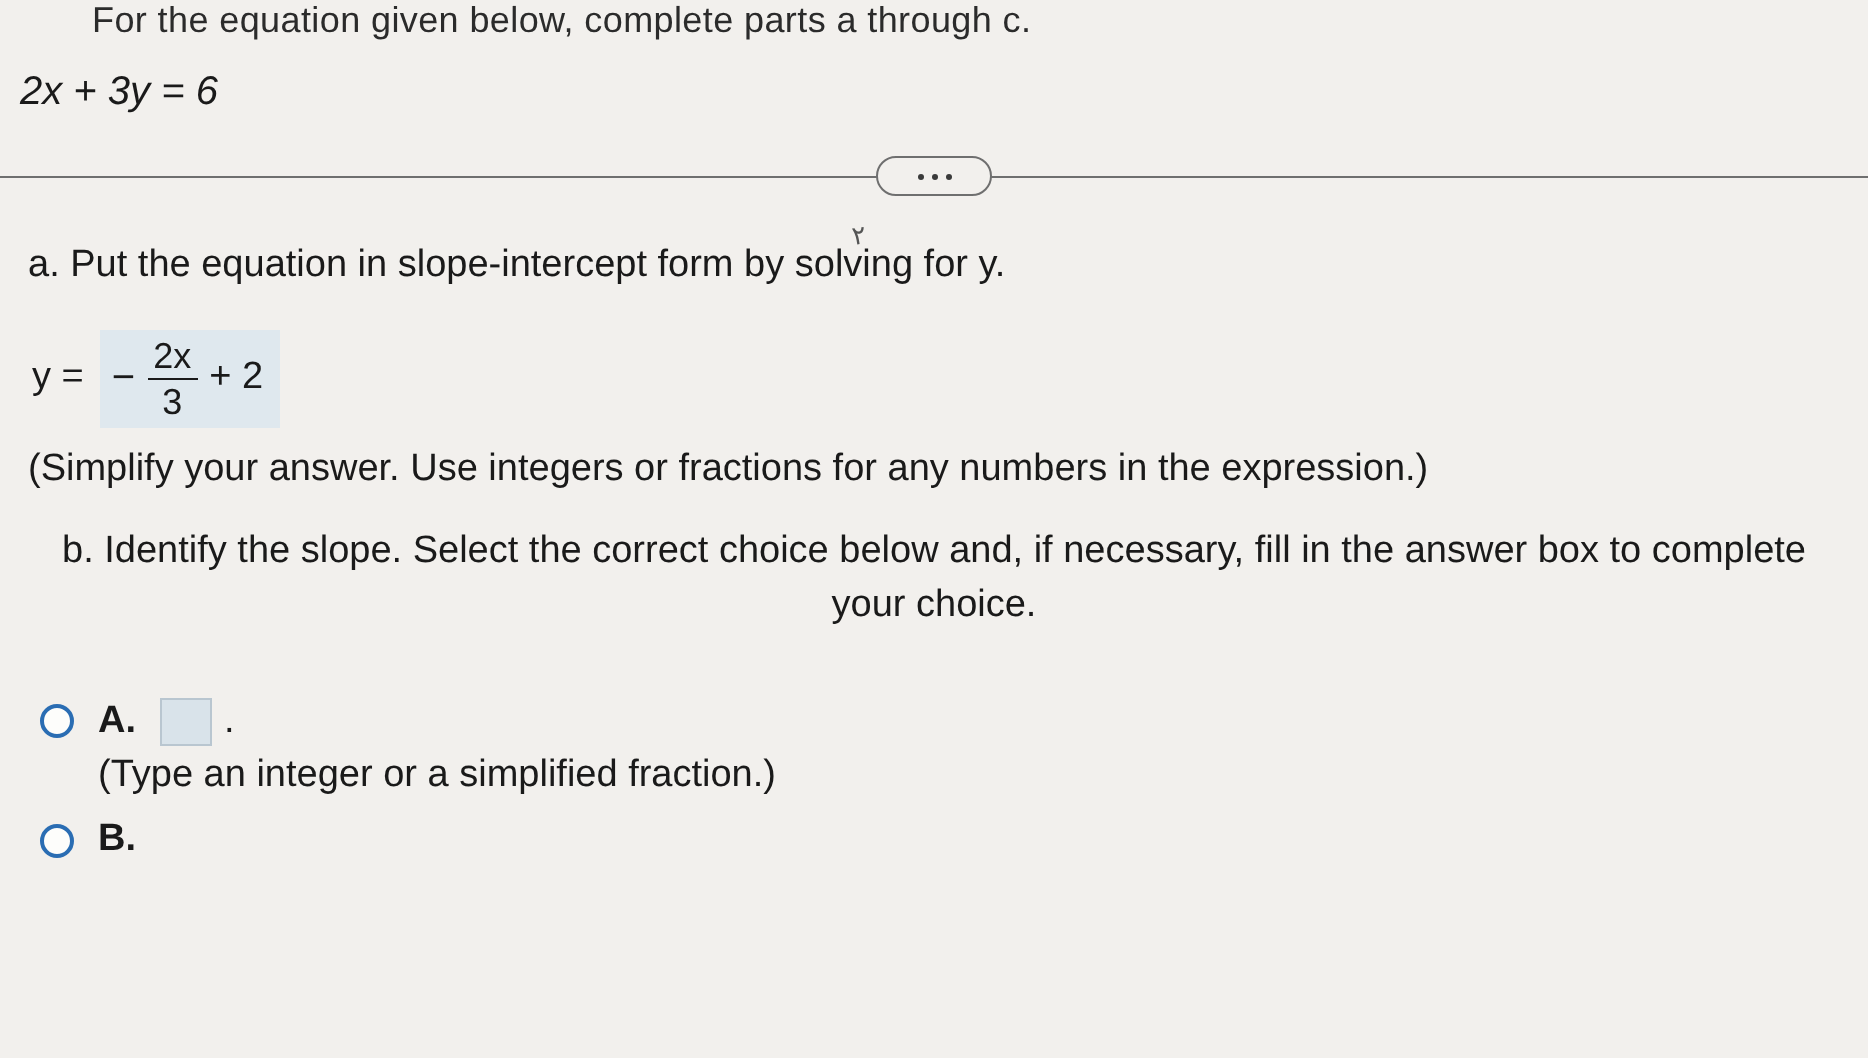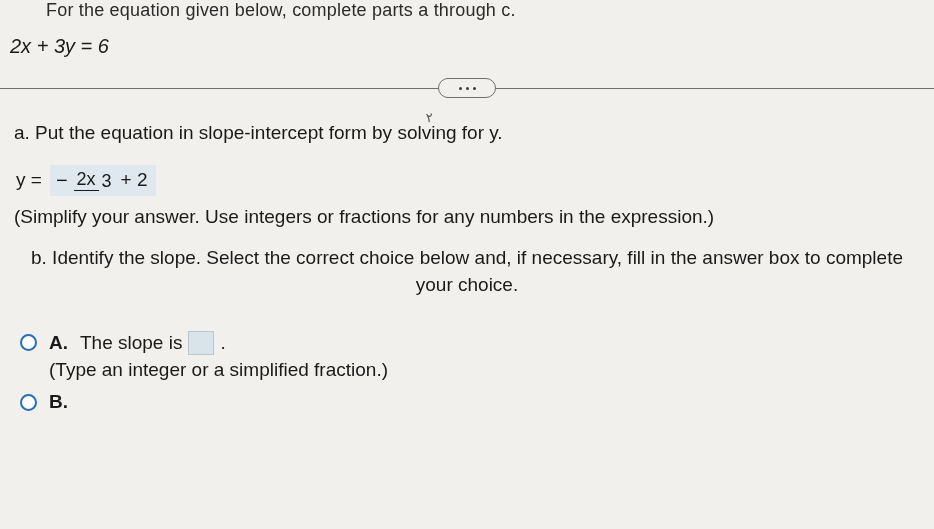--- a/index.html
+++ b/index.html
@@ -71,20 +71,21 @@
   .frac-box {
     display: inline-flex;
     align-items: center;
     background: #dfe8ee;
     padding: 4px 8px 4px 6px;
     gap: 6px;
   }
   .minus { font-size: 20px; }
   .frac {
     display: inline-flex;
+    flex-direction: column;
     align-items: center;
     line-height: 1;
   }
   .frac .num { padding: 0 3px 2px 3px; border-bottom: 1.5px solid #1a1a1a; font-size:18px;}
   .frac .den { padding: 2px 3px 0 3px; font-size:18px;}
   .plus2 { font-size: 19px; }
   .hint { margin-bottom: 16px; }
   .partb { line-height: 1.45; margin-bottom: 32px; text-align: center; }
   .choice {
     display: flex;
@@ -157,21 +158,20 @@
 
   <div class="hint">(Simplify your answer. Use integers or fractions for any numbers in the expression.)</div>
 
   <div class="partb">b. Identify the slope. Select the correct choice below and, if necessary, fill in the answer box to complete your choice.</div>
 
   <div class="choice">
     <div class="radio"></div>
     <div class="choice-body">
       <div class="choice-line1">
         <span class="choice-label">A.</span>
-        <span>The slope is</span>
         <span class="answer-slot"></span>
         <span>.</span>
       </div>
       <div class="choice-sub">(Type an integer or a simplified fraction.)</div>
     </div>
   </div>
 
   <div class="choice">
     <div class="radio"></div>
     <div class="choice-body">

